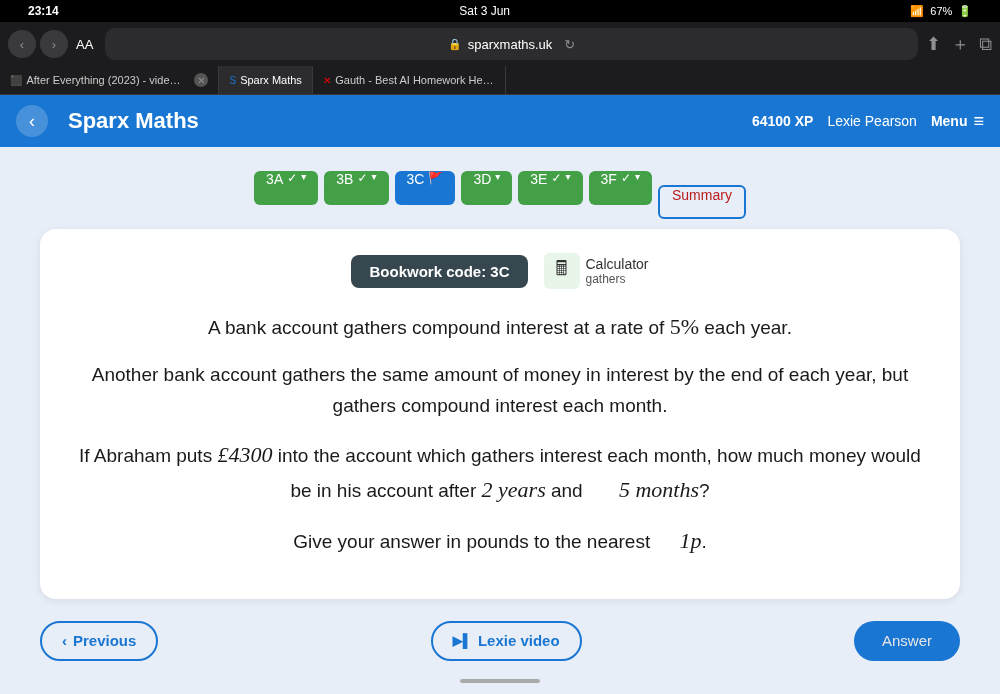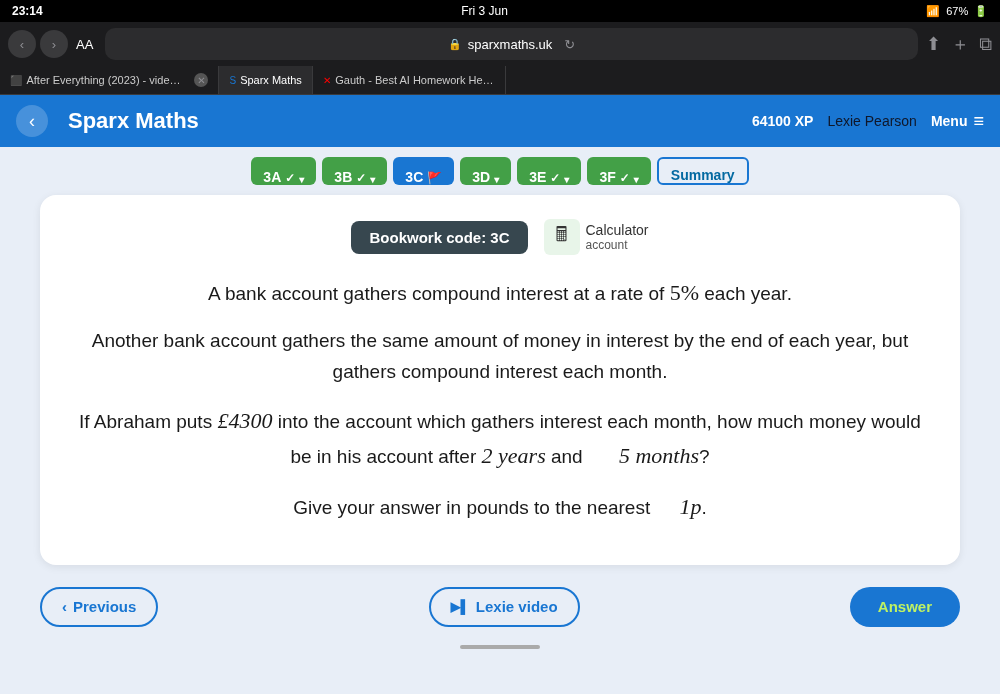--- a/index.html
+++ b/index.html
@@ -12,21 +12,21 @@
     }
 
     
     .status-bar {
       background: #000;
       color: #fff;
       height: 22px;
       display: flex;
       align-items: center;
       justify-content: space-between;
-      padding: 0 12px;
+      padding: 0 28px;
       font-size: 12px;
     }
     .status-bar .time { font-weight: 600; }
     .status-bar .right { display: flex; align-items: center; gap: 6px; font-size: 11px; }
 
     
     .browser-chrome {
       background: #1c1c1e;
       padding: 6px 8px;
       display: flex;
@@ -136,21 +136,21 @@
       display: flex;
       align-items: center;
       gap: 14px;
     }
     .app-navbar .xp {
       color: #ffffff;
       font-size: 14px;
       font-weight: 600;
     }
     .app-navbar .user {
-      color: #0f172a;
+      color: #ffffff;
       font-size: 14px;
     }
     .app-navbar .menu-btn {
       display: flex;
       align-items: center;
       gap: 6px;
       color: #fff;
       font-size: 14px;
       font-weight: 600;
       cursor: pointer;
@@ -161,34 +161,34 @@
     .topic-tabs {
       background: #e8eef7;
       display: flex;
       align-items: center;
       justify-content: center;
       padding: 10px 16px;
       gap: 6px;
       flex-wrap: wrap;
     }
     .topic-tab {
-      height: 28px;
+      height: 34px;
       border-radius: 6px;
       display: flex;
-      align-items: flex-end;
+      align-items: flex-start;
       gap: 4px;
       padding: 0 12px;
       font-size: 14px;
-      font-weight: 700;
+      font-weight: 400;
       cursor: pointer;
       color: #fff;
     }
     .topic-tab.green { background: #43a047; }
     .topic-tab.active-blue { background: #1976d2; }
-    .topic-tab.summary { background: transparent; color: #0369a1; border: 2px solid #1976d2; }
+    .topic-tab.summary { background: transparent; color: #b91c1c; border: 2px solid #1976d2; margin-top: 28px; }
     .topic-tab .check { font-size: 12px; }
     .topic-tab .flag { font-size: 12px; }
     .topic-tab .chevron { font-size: 10px; }
 
     
     .main-content {
       background: #e8eef7;
       padding: 0 40px;
       padding-bottom: 10px;
     }
@@ -276,23 +276,23 @@
       display: flex;
       align-items: center;
       gap: 6px;
       cursor: pointer;
     }
     .answer-btn {
       height: 40px;
       border-radius: 20px;
       border: none;
       background: #1976d2;
-      color: #bef264;
+      color: #e5e5e5;
       font-size: 15px;
-      font-weight: 700;
+      font-weight: 400;
       padding: 0 28px;
       cursor: pointer;
     }
     .play-icon { font-size: 13px; }
 
     
     .bottom-handle {
       display: flex;
       justify-content: center;
       padding: 6px 0;
@@ -303,21 +303,21 @@
       height: 4px;
       background: #aaa;
       border-radius: 2px;
     }
   </style>
 </head>
 <body>
 
 <div class="status-bar">
   <span class="time">23:14</span>
-  <span>Fri 3 Jun</span>
+  <span>Sat 3 Jun</span>
   <div class="right">
     <span>📶</span>
     <span>67%</span>
     <span>🔋</span>
   </div>
 </div>
 
 <div class="browser-chrome">
   <div class="browser-nav">
     <div class="nav-btn">‹</div>
@@ -403,21 +403,21 @@
 
 <div class="main-content">
   <div class="content-card">
 
     <div class="bookwork-bar">
       <div class="bookwork-badge">Bookwork code: 3C</div>
       <div class="calculator-info">
         <div class="calc-icon">🖩</div>
         <div>
           <div>Calculator</div>
-          <div style="font-size:12px;color:#555;">account</div>
+          <div style="font-size:12px;color:#555;">gathers</div>
         </div>
       </div>
     </div>
 
     <div class="question-text">
       <p>A bank account gathers compound interest at a rate of <span style="font-family:serif;font-size:22px;">5%</span> each year.</p>
       <p>Another bank account gathers the same amount of money in interest by the end of each year, but gathers compound interest each month.</p>
       <p>
         If Abraham puts <span style="font-family:serif;font-size:22px;font-style:italic;">£4300</span> into the account which gathers interest each month, how much money would be in his account after <span style="font-family:serif;font-size:22px;font-style:italic;margin-top:12px;">2 years</span> and <span style="font-family:serif;font-size:22px;font-style:italic;margin-left:31px;">5 months</span>?
       </p>

